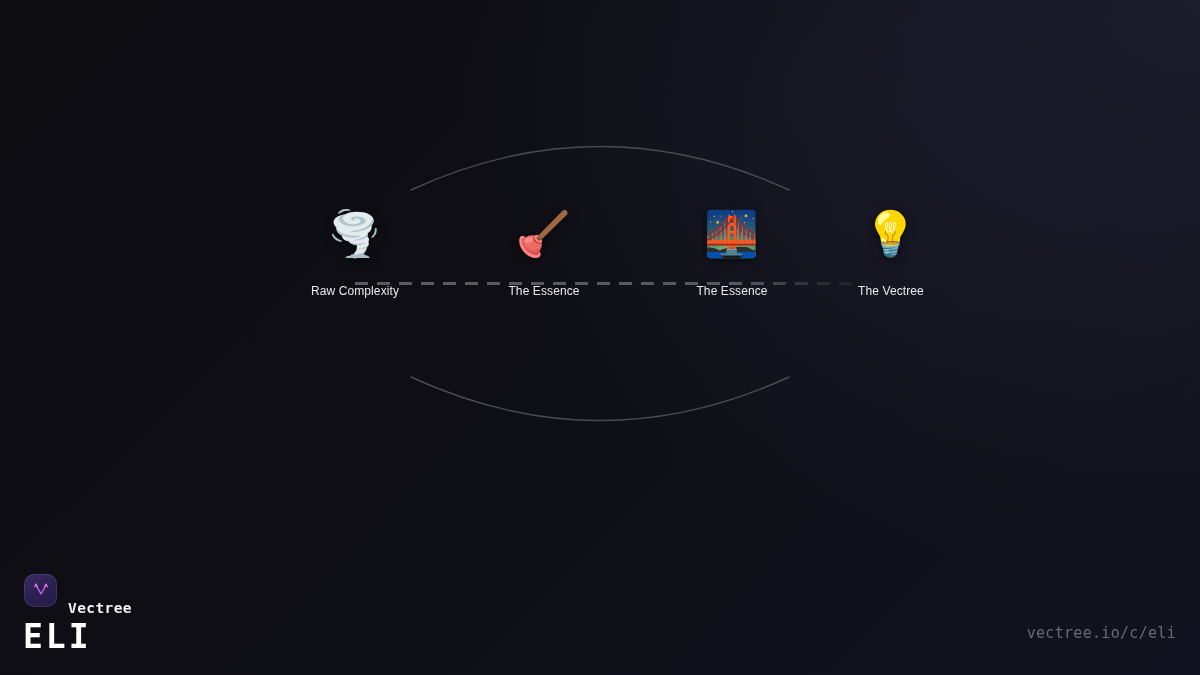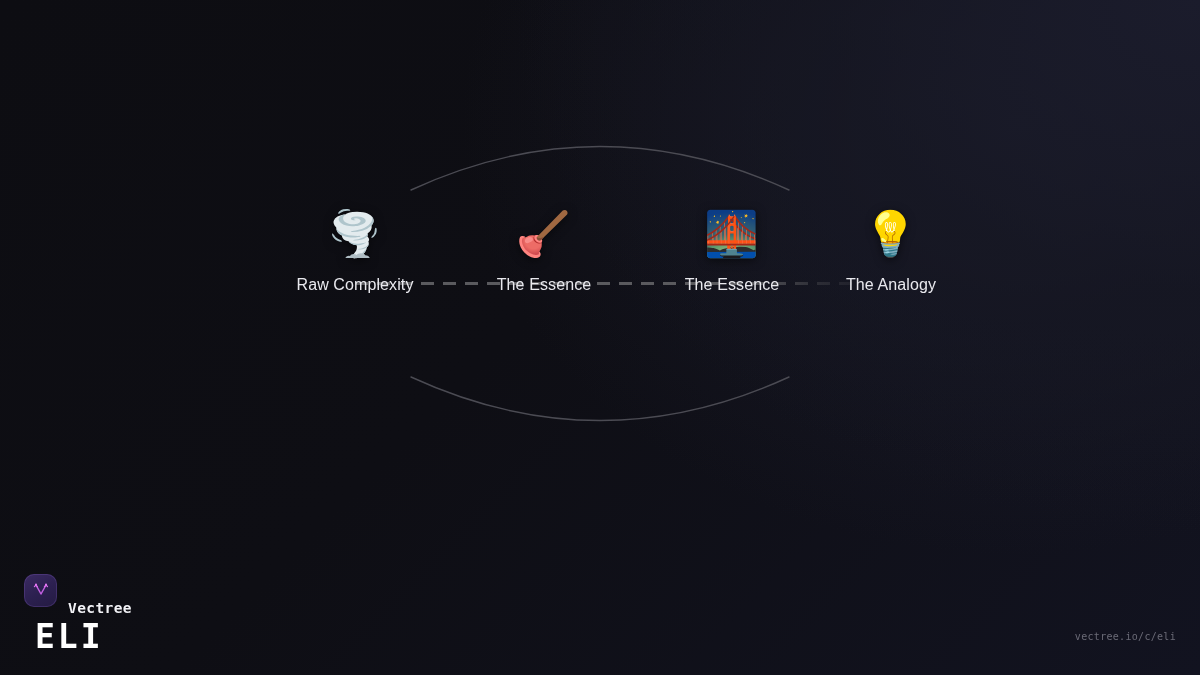--- a/index.html
+++ b/index.html
@@ -69,22 +69,22 @@
     text-shadow: 0 2px 10px rgba(0,0,0,0.55);
   }
   .step-dot {
     width: 10px;
     height: 10px;
     border-radius: 50%;
     background: #575757;
     margin: 15px auto 0 auto;
   }
   .step-label {
-    margin-top: 14px;
-    font-size: 16px;
+    margin-top: 22px;
+    font-size: 12px;
     color: #e9e9ee;
     letter-spacing: 0.1px;
     white-space: nowrap;
   }
 
   
   .footer-brand {
     position: absolute;
     left: 24px;
     bottom: 59px;
@@ -105,35 +105,35 @@
   .brand-name {
     font-family: "DejaVu Sans Mono", "Liberation Mono", monospace;
     font-size: 14.5px;
     font-weight: bold;
     color: #f2f2f6;
     letter-spacing: 0.4px;
     margin-top: 36px;
   }
   .deck-title {
     position: absolute;
-    left: 35px;
+    left: 23px;
     bottom: 22px;
     font-family: "DejaVu Sans Mono", "Liberation Mono", monospace;
     font-size: 33px;
     font-weight: bold;
     color: #ffffff;
     letter-spacing: 3px;
     line-height: 1;
   }
   .footer-url {
     position: absolute;
     right: 24px;
     bottom: 33px;
     font-family: "DejaVu Sans Mono", "Liberation Mono", monospace;
-    font-size: 10px;
+    font-size: 15px;
     color: #6a6a76;
     letter-spacing: 0.3px;
   }
 </style>
 </head>
 <body>
 
 <div class="stage">
 
   <svg class="lens" viewBox="0 0 1200 675" xmlns="http://www.w3.org/2000/svg">
@@ -158,21 +158,21 @@
 
     <div class="step" style="left:732px;">
       <span class="step-icon">🌉</span>
       <span class="step-dot"></span>
       <div class="step-label">The Essence</div>
     </div>
 
     <div class="step" style="left:891px;">
       <span class="step-icon">💡</span>
       <span class="step-dot"></span>
-      <div class="step-label">The Analogy</div>
+      <div class="step-label">The Vectree</div>
     </div>
   </div>
 
   <div class="footer-brand">
     <div class="logo-mark">
       <svg width="20" height="20" viewBox="0 0 20 20" xmlns="http://www.w3.org/2000/svg">
         <path d="M5 5 L10 14 L15 5" fill="none" stroke="#c25fe0" stroke-width="1.5" stroke-linecap="round" stroke-linejoin="round"></path>
         <path d="M5 5 L3.4 6.6 M5 5 L6.4 6.9 M15 5 L13.4 6.9 M15 5 L16.5 6.6" fill="none" stroke="#e06ff2" stroke-width="1.2" stroke-linecap="round"></path>
         <circle cx="5" cy="4.6" r="1" fill="#e67df5"></circle>
         <circle cx="15" cy="4.6" r="1" fill="#e67df5"></circle>

